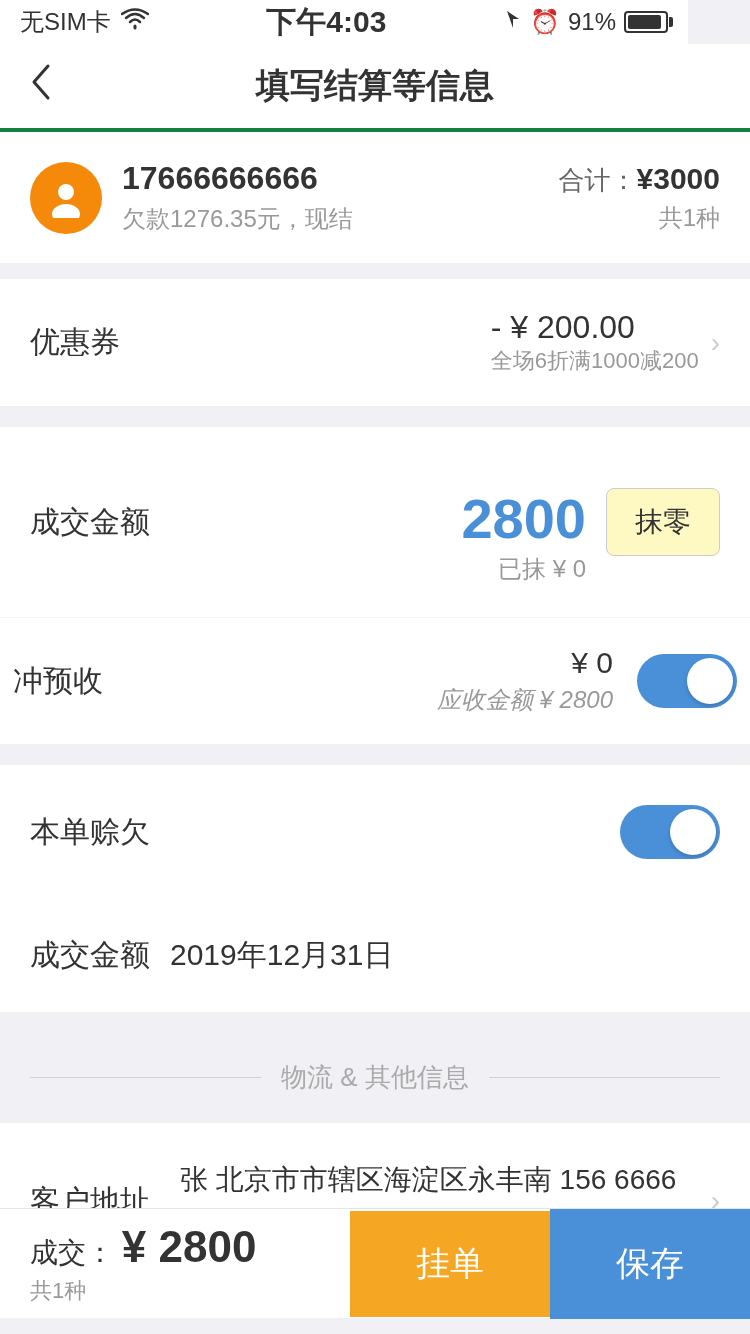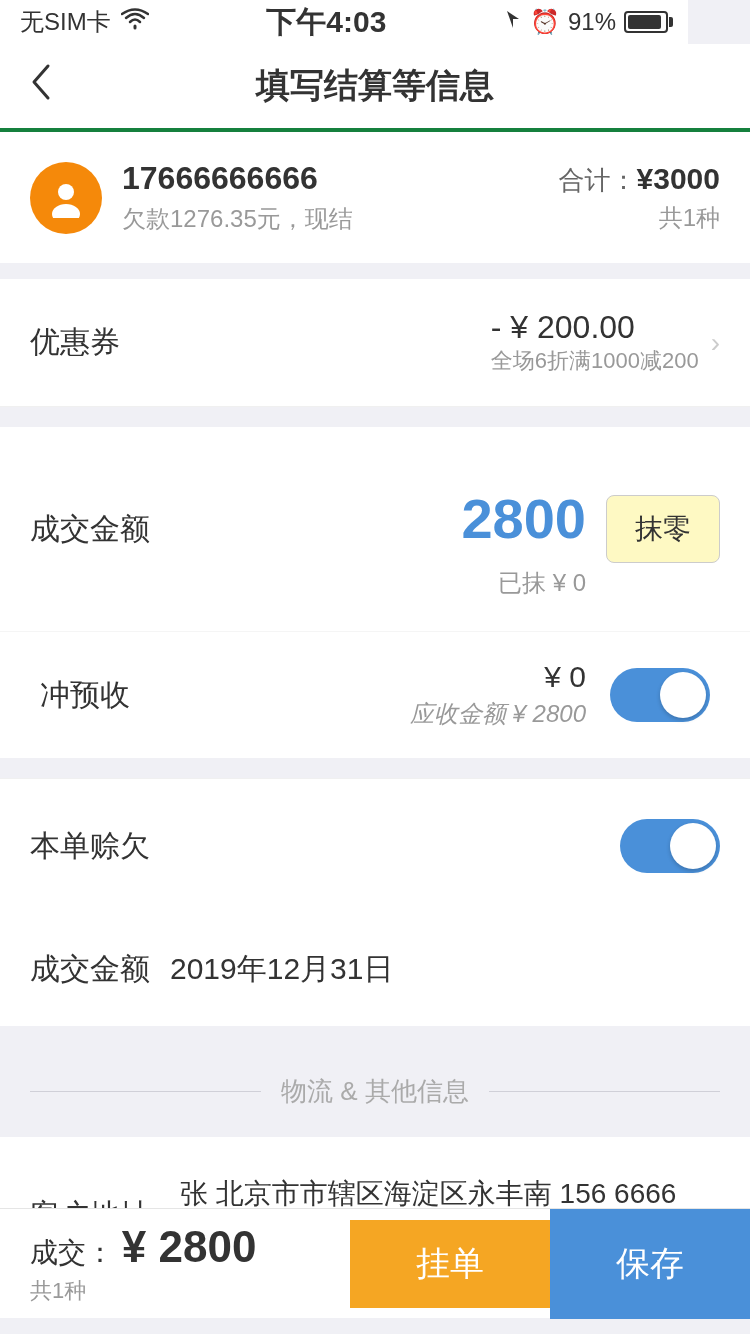--- a/index.html
+++ b/index.html
@@ -196,41 +196,41 @@
     .amount-main {
       font-size: 56px;
       font-weight: 600;
       color: #4a90d9;
       line-height: 1;
       margin-top: 32px;
     }
     .amount-sub {
       font-size: 24px;
       color: #999;
-      margin-top: 20px;
+      margin-top: 6px;
     }
 
     
     .fuze-btn {
       border: 1px solid #ccc;
       border-radius: 8px;
       padding: 14px 28px;
       font-size: 28px;
       color: #333;
       background: #fef9c3;
       cursor: pointer;
       white-space: nowrap;
     }
 
     
     .chong-row {
       display: flex;
       align-items: center;
       justify-content: space-between;
-      padding: 28px 40px;
+      padding: 28px 13px;
       background: #fff;
     }
     .chong-label {
       font-size: 30px;
       color: #333;
     }
     .chong-right {
       display: flex;
       align-items: center;
       gap: 24px;
@@ -375,21 +375,21 @@
       font-weight: 600;
       color: #333;
     }
     .footer-count {
       font-size: 22px;
       color: #999;
       margin-top: 4px;
     }
     .footer-btn-hold {
       width: 200px;
-      height: 88px;
+      height: 106px;
       background: #f5a623;
       display: flex;
       align-items: center;
       justify-content: center;
       font-size: 34px;
       color: #fff;
       font-weight: 500;
       cursor: pointer;
     }
     .footer-btn-save {

